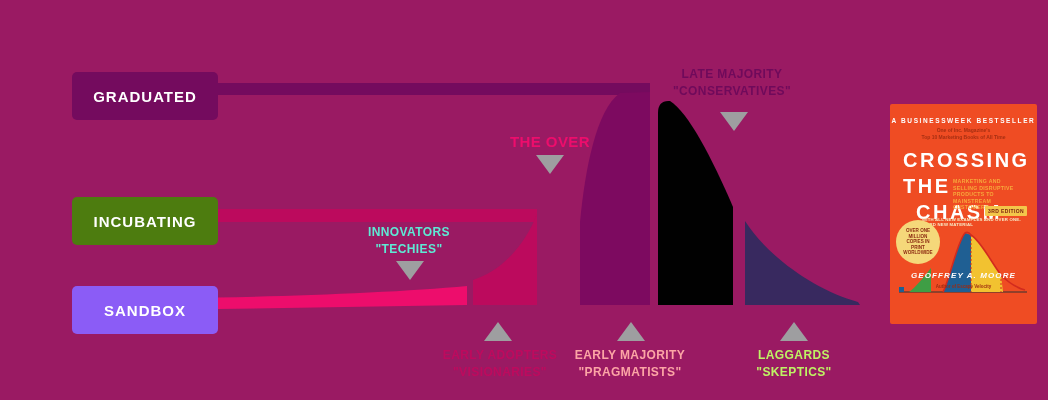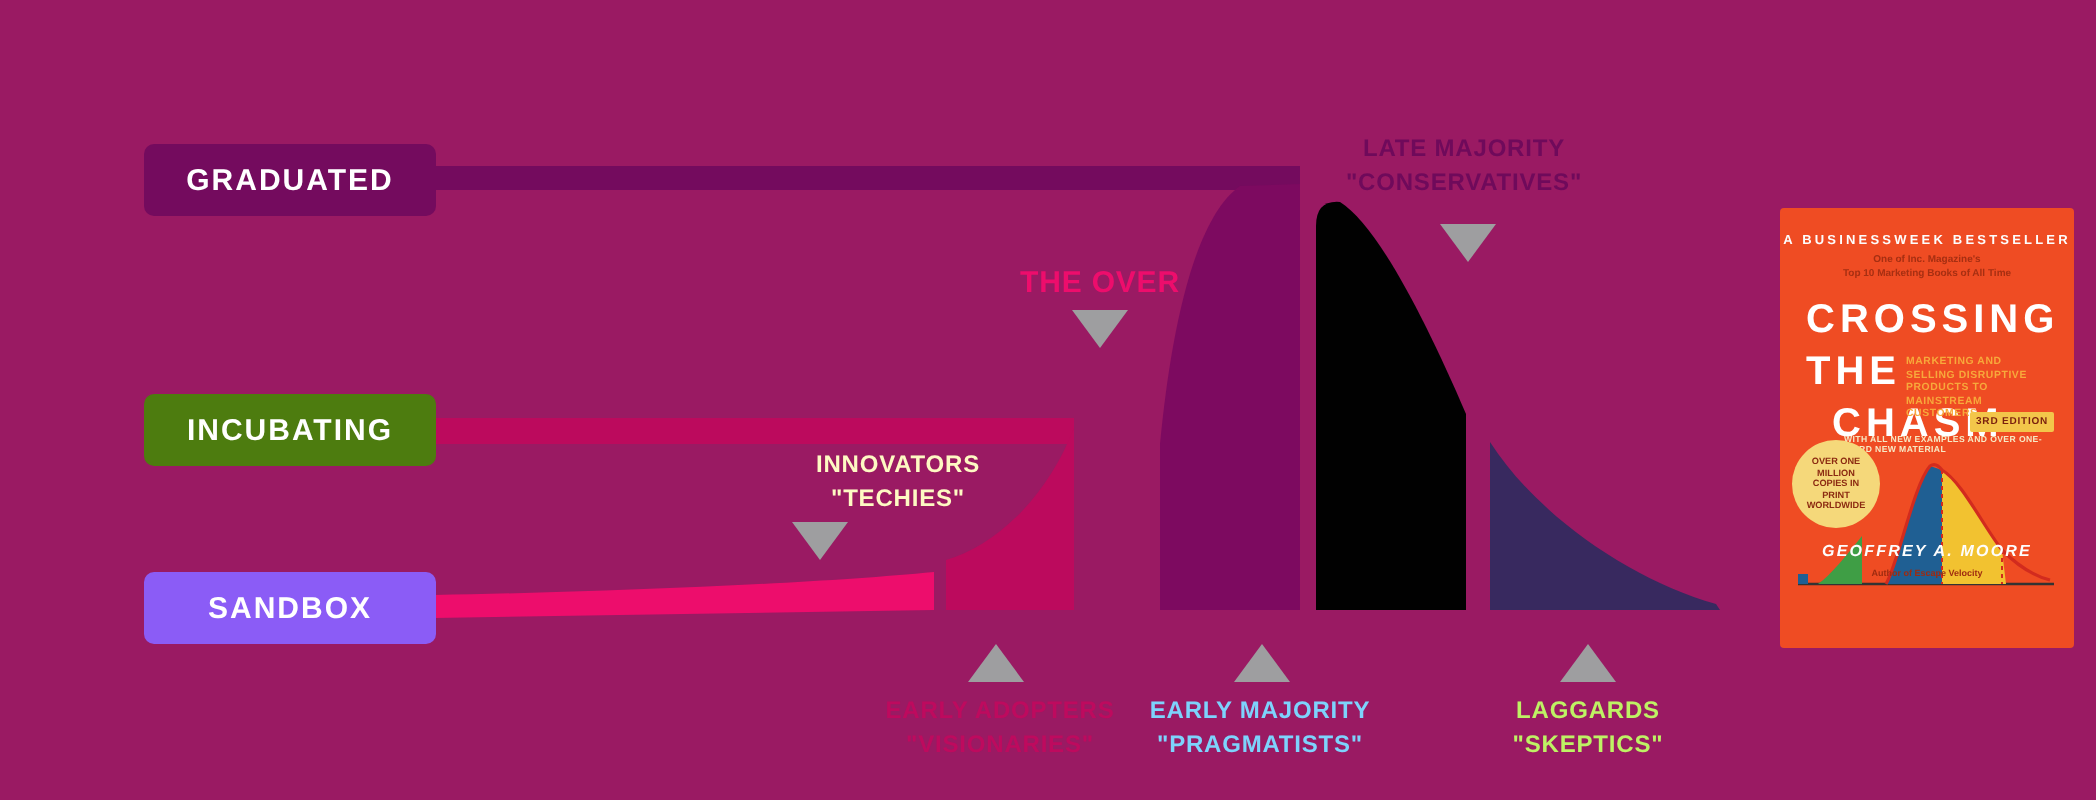--- a/index.html
+++ b/index.html
@@ -5,39 +5,39 @@
   html,body{margin:0;padding:0;background:#9A1A63;}
   *{box-sizing:border-box;}
   .canvas{
     position:relative;width:1048px;height:400px;overflow:hidden;
     background:#9A1A63;
     font-family:"Liberation Sans",sans-serif;
   }
   .layer{position:absolute;left:0;top:0;}
   
   .stage-box{
-    position:absolute;left:72px;width:146px;height:36px;border-radius:5px;
+    position:absolute;left:72px;width:146px;height:48px;border-radius:5px;
     display:flex;align-items:center;justify-content:center;
     color:#fff;font-weight:bold;font-size:15px;letter-spacing:1px;
   }
   .stage-graduated{top:72px;background:#740B5E;}
   .stage-incubating{top:197px;background:#4d7c0f;}
   .stage-sandbox{top:286px;background:#8b5cf6;}
   
   .seg-label{
     position:absolute;transform:translateX(-50%);text-align:center;
     font-weight:bold;font-size:12px;line-height:16.5px;letter-spacing:0.4px;
     white-space:nowrap;
   }
   .seg-label span{display:block;}
-  .lbl-innovators{left:409px;top:224px;color:#fef9c3;margin-left:40px;}
+  .lbl-innovators{left:409px;top:224px;color:#5eead4;}
   .lbl-chasm{left:550px;top:134px;color:#ED0D6C;font-size:15px;}
   .lbl-late-majority{left:732px;top:66px;color:#6F0A5B;}
   .lbl-early-adopters{left:500px;top:347px;color:#BE0A5E;}
-  .lbl-early-majority{left:630px;top:347px;color:#7dd3fc;}
+  .lbl-early-majority{left:630px;top:347px;color:#fca5a5;}
   .lbl-laggards{left:794px;top:347px;color:#bef264;}
   
   .marker{position:absolute;width:0;height:0;
     border-left:14px solid transparent;border-right:14px solid transparent;}
   .marker.down{border-top:19px solid #9E9EA0;}
   .marker.up{border-bottom:19px solid #9E9EA0;}
   .mk-innovators{left:396px;top:261px;}
   .mk-chasm{left:536px;top:155px;}
   .mk-late-majority{left:720px;top:112px;}
   .mk-early-adopters{left:484px;top:322px;}

